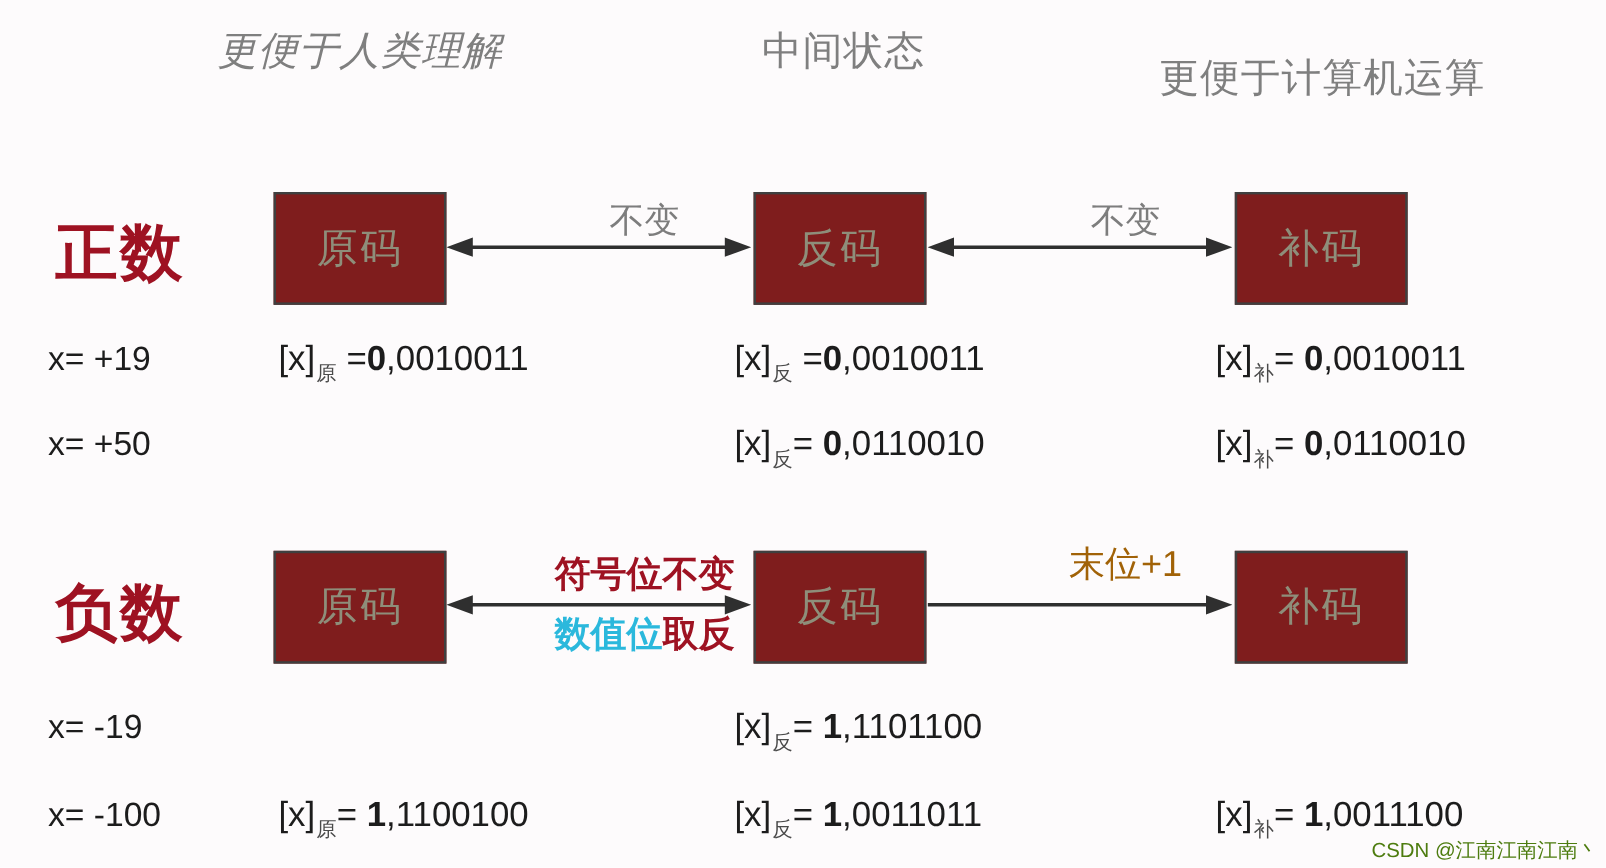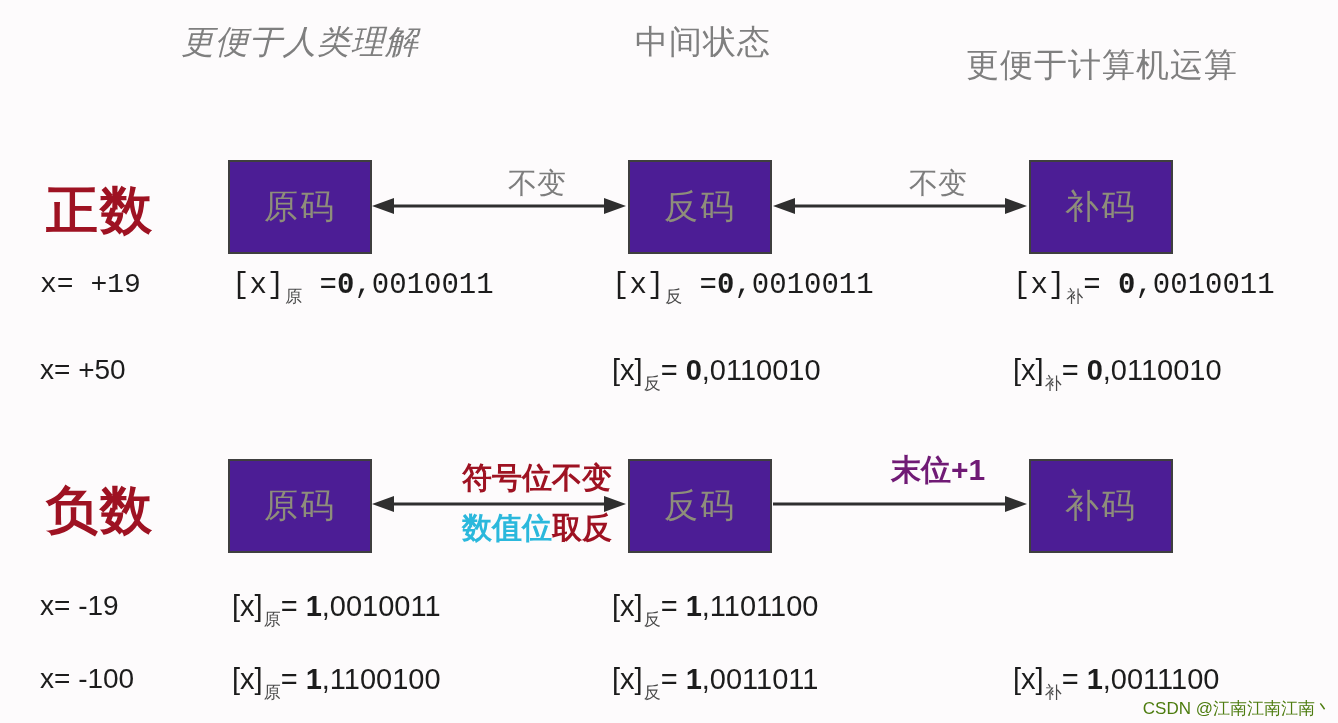--- a/index.html
+++ b/index.html
@@ -19,51 +19,51 @@
   }
   
   .row-label{
     position:absolute;left:46px;
     font-size:52px;font-weight:700;color:#9e1222;
     letter-spacing:2px;white-space:nowrap;
   }
   
   .code-box{
     position:absolute;width:140px;height:90px;
-    background:#4c1d95;border:2px solid #3f3f3f;
+    background:#7f1d1d;border:2px solid #3f3f3f;
     display:flex;align-items:center;justify-content:center;
     font-size:34px;color:#8e8e7a;letter-spacing:2px;
   }
   
   .arrow-svg{position:absolute;}
   .arrow-label{
     position:absolute;text-align:center;
     font-size:29px;color:#7d7d7d;white-space:nowrap;margin-left:38px;
   }
   .arrow-label.red{color:#9e1222;font-weight:700;font-size:30px;}
   .arrow-label .cyan{color:#2bb8dc;}
   .arrow-label .red-part{color:#9e1222;}
-  .arrow-label.brightred{color:#701a75;font-weight:700;font-size:30px;}
+  .arrow-label.brightred{color:#a16207;font-weight:400;font-size:30px;}
   
   .x-label{
     position:absolute;left:40px;
     font-size:28px;color:#1c1c1c;white-space:pre;
   }
   .equation{
     position:absolute;font-size:29px;color:#1c1c1c;white-space:pre;
   }
   .equation .sub{
     font-size:17px;color:#4a4a4a;
     position:relative;top:9px;margin-left:1px;
   }
   .equation .sign{font-weight:700;}
   .eq-col1{left:232px;}
   .eq-col2{left:612px;}
   .eq-col3{left:1013px;}
-  .eq-row1{top:269px;font-family:Liberation Mono, monospace;}
+  .eq-row1{top:283px;}
   .eq-row2{top:354px;}
   .eq-row3{top:590px;}
   .eq-row4{top:663px;}
   
   .watermark{
     position:absolute;right:6px;bottom:3px;
     font-size:17px;color:#4d7c0f;white-space:nowrap;
   }
 </style>
 </head>
@@ -132,21 +132,20 @@
   <div class="x-label eq-row1">x= +19</div>
   <div class="equation eq-col1 eq-row1"><span>[x]</span><span class="sub">原</span><span> =</span><span class="sign">0</span><span>,0010011</span></div>
   <div class="equation eq-col2 eq-row1"><span>[x]</span><span class="sub">反</span><span> =</span><span class="sign">0</span><span>,0010011</span></div>
   <div class="equation eq-col3 eq-row1"><span>[x]</span><span class="sub">补</span><span>= </span><span class="sign">0</span><span>,0010011</span></div>
 
   <div class="x-label eq-row2">x= +50</div>
   <div class="equation eq-col2 eq-row2"><span>[x]</span><span class="sub">反</span><span>= </span><span class="sign">0</span><span>,0110010</span></div>
   <div class="equation eq-col3 eq-row2"><span>[x]</span><span class="sub">补</span><span>= </span><span class="sign">0</span><span>,0110010</span></div>
 
   <div class="x-label eq-row3">x= -19</div>
-  <div class="equation eq-col1 eq-row3"><span>[x]</span><span class="sub">原</span><span>= </span><span class="sign">1</span><span>,0010011</span></div>
   <div class="equation eq-col2 eq-row3"><span>[x]</span><span class="sub">反</span><span>= </span><span class="sign">1</span><span>,1101100</span></div>
 
   <div class="x-label eq-row4">x= -100</div>
   <div class="equation eq-col1 eq-row4"><span>[x]</span><span class="sub">原</span><span>= </span><span class="sign">1</span><span>,1100100</span></div>
   <div class="equation eq-col2 eq-row4"><span>[x]</span><span class="sub">反</span><span>= </span><span class="sign">1</span><span>,0011011</span></div>
   <div class="equation eq-col3 eq-row4"><span>[x]</span><span class="sub">补</span><span>= </span><span class="sign">1</span><span>,0011100</span></div>
 
   <div class="watermark">CSDN @江南江南江南丶</div>
 
 </div>

